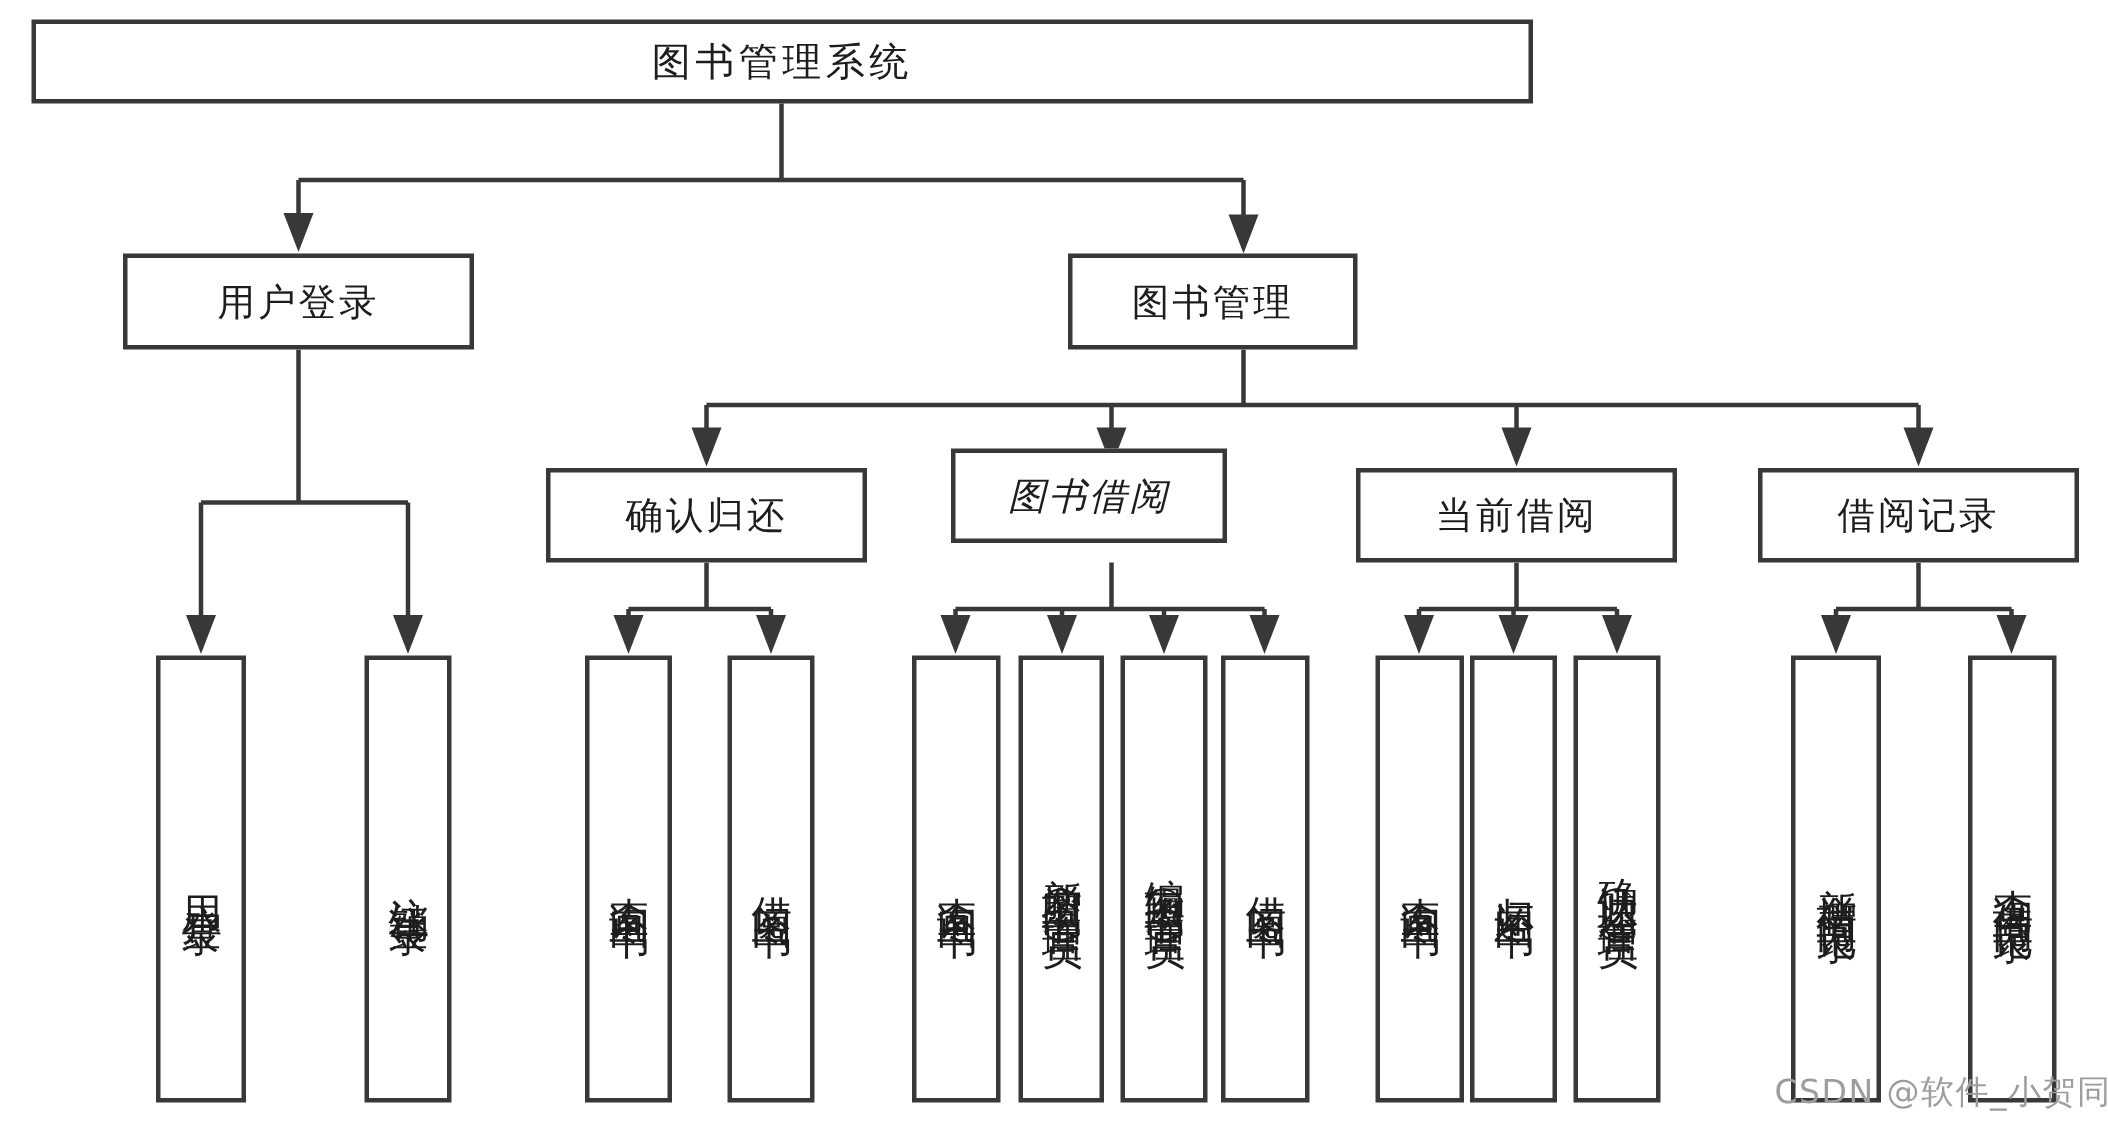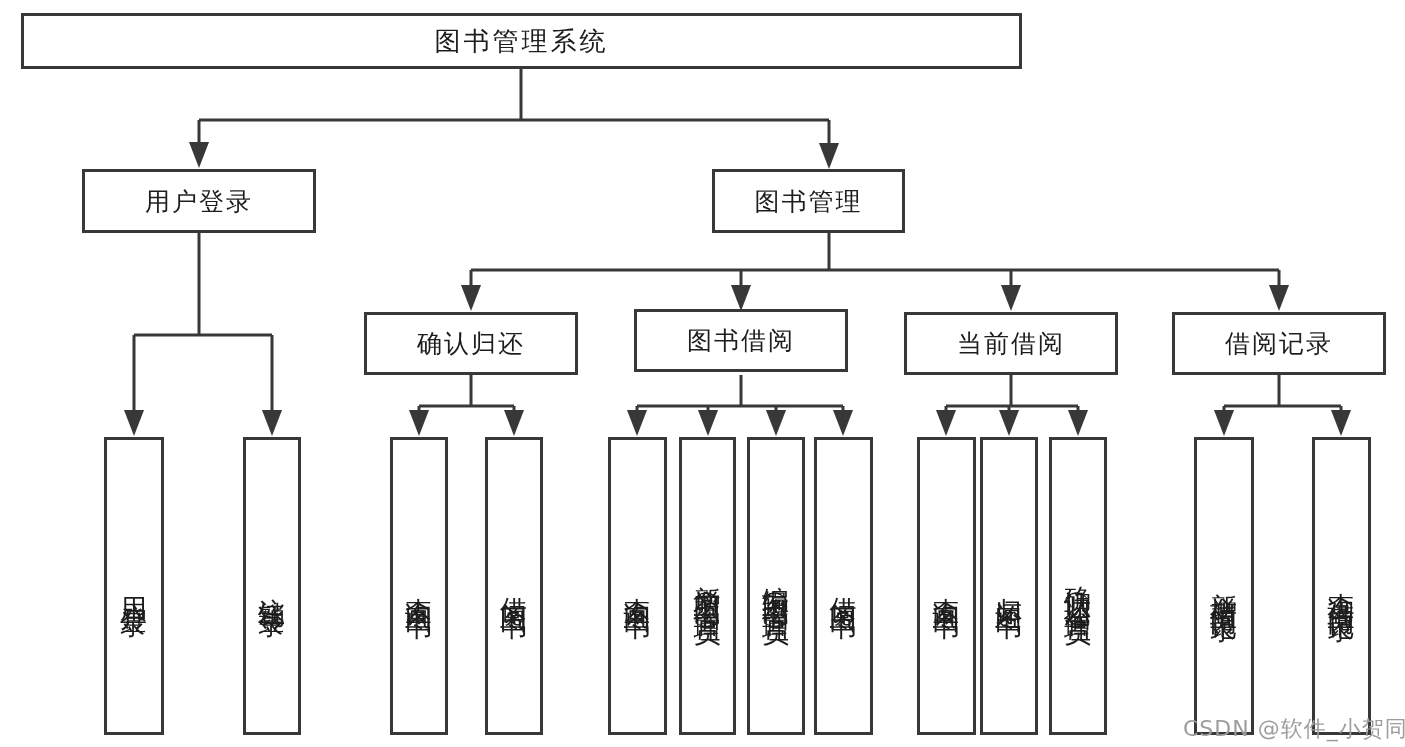--- a/index.html
+++ b/index.html
@@ -76,21 +76,21 @@
   <div class="box h" style="left:82px;top:169px;width:234px;height:64px;">
     <span class="lbl">用户登录</span>
   </div>
   <div class="box h" style="left:712px;top:169px;width:193px;height:64px;">
     <span class="lbl">图书管理</span>
   </div>
 
   <div class="box h" style="left:364px;top:312px;width:214px;height:63px;">
     <span class="lbl">确认归还</span>
   </div>
-  <div class="box h" style="left:634px;top:309px;width:214px;height:63px;">
+  <div class="box h" style="left:634px;top:299px;width:184px;height:63px;font-style:italic;">
     <span class="lbl">图书借阅</span>
   </div>
   <div class="box h" style="left:904px;top:312px;width:214px;height:63px;text-align:center;">
     <span class="lbl">当前借阅</span>
   </div>
   <div class="box h" style="left:1172px;top:312px;width:214px;height:63px;align-items:center;">
     <span class="lbl">借阅记录</span>
   </div>
 
   <div class="box v" style="left:104px;width:60px;">

